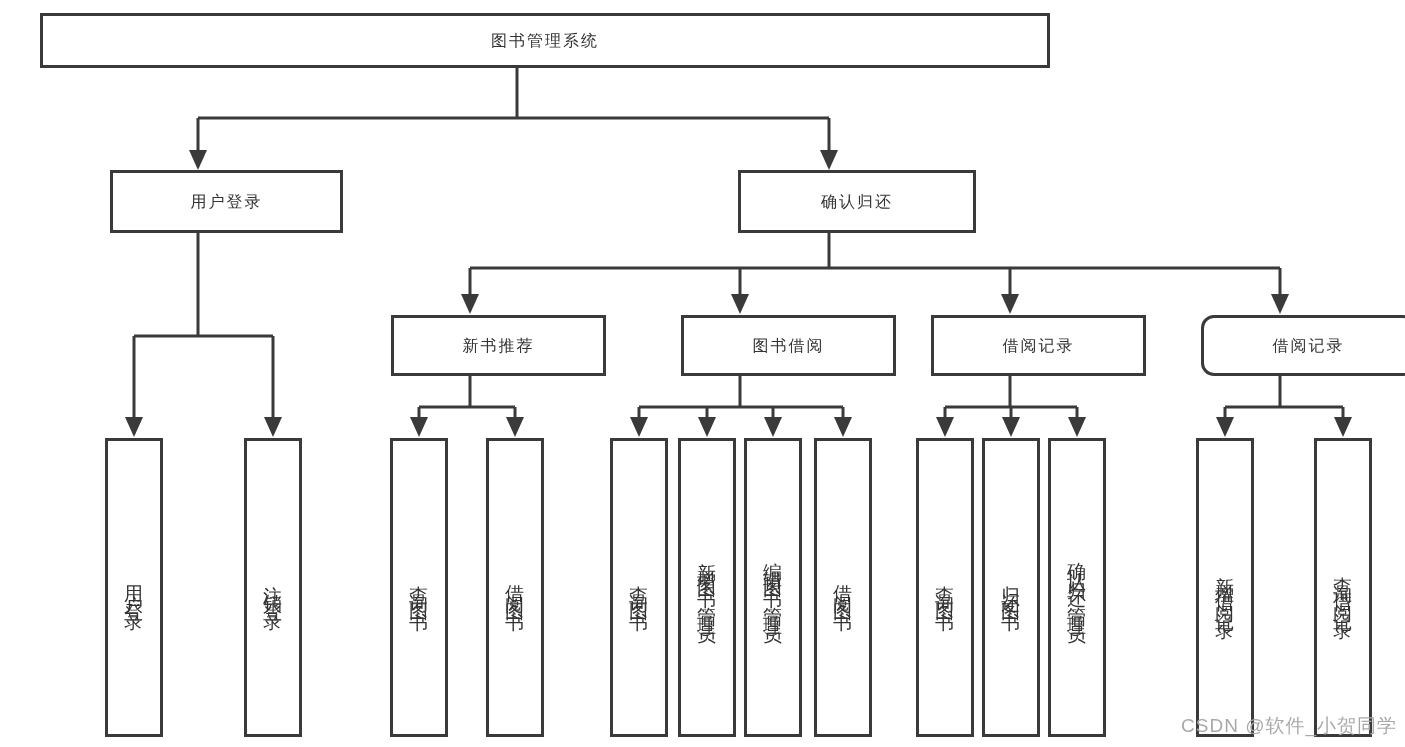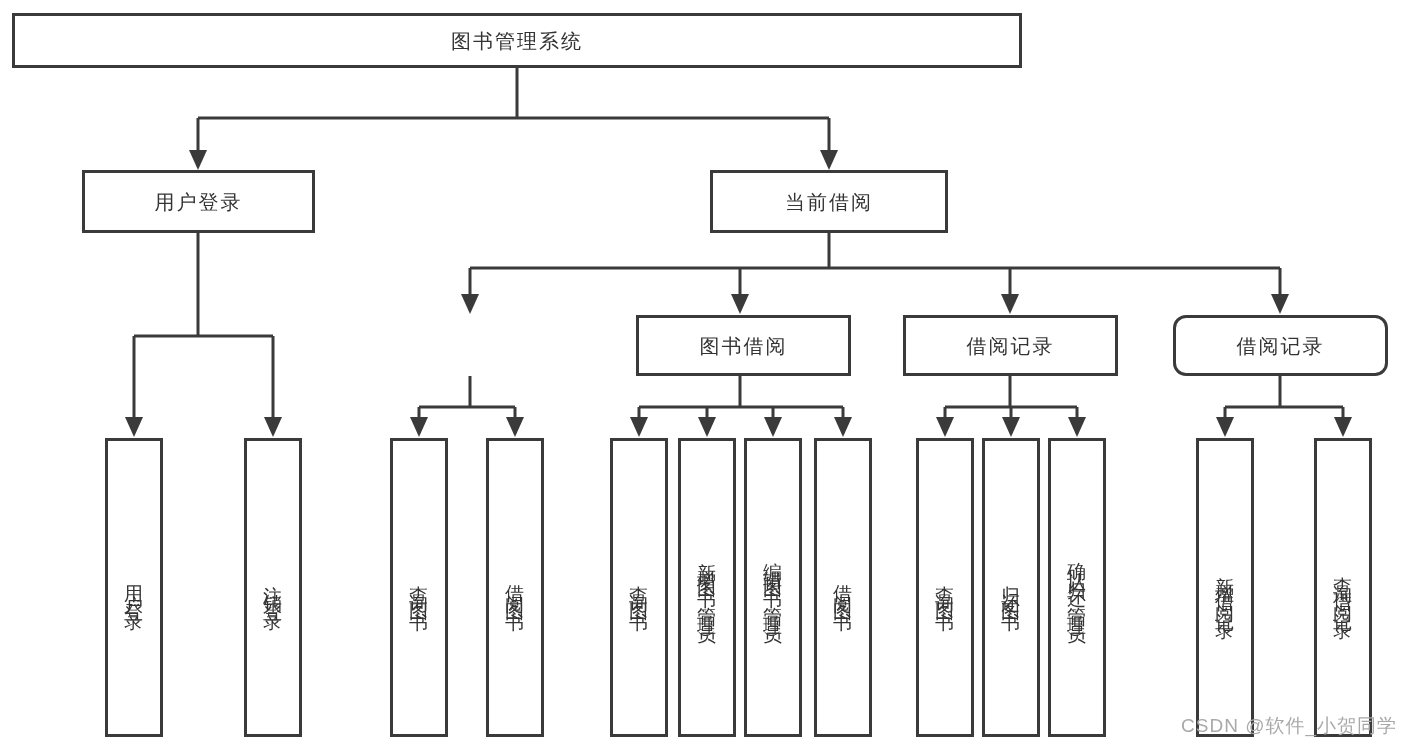--- a/index.html
+++ b/index.html
@@ -21,23 +21,24 @@
     box-sizing: border-box;
     border: 3px solid #3a3a3a;
     background: #ffffff;
     color: #333333;
     display: flex;
     align-items: center;
     justify-content: center;
     text-align: center;
   }
   .node.h {
-    font-size: 20px;
+    font-size: 16px;
     letter-spacing: 2px;
     line-height: 1;
+    margin-left: 28px;
   }
   .node.v {
     writing-mode: vertical-rl;
     text-orientation: mixed;
     font-size: 19px;
     letter-spacing: 9px;
     line-height: 1;
   }
   .watermark {
     position: absolute;
@@ -80,23 +81,24 @@
       <polygon points="1002,417 1020,417 1011,437"></polygon>
       <polygon points="1068,417 1086,417 1077,437"></polygon>
       <polygon points="1216,417 1234,417 1225,437"></polygon>
       <polygon points="1334,417 1352,417 1343,437"></polygon>
     </g>
   </svg>
 
   <div class="node h" style="left:12px; top:13px; width:1010px; height:55px;">图书管理系统</div>
 
   <div class="node h" style="left:82px; top:170px; width:233px; height:63px;">用户登录</div>
-  <div class="node h" style="left:710px; top:170px; width:238px; height:63px;">当前借阅</div>
+  <div class="node h" style="left:710px; top:170px; width:238px; height:63px;">确认归还</div>
 
-  <div class="node h" style="left:636px; top:315px; width:215px; height:61px;">图书借阅</div>
+  <div class="node h" style="left:363px; top:315px; width:215px; height:61px;">新书推荐</div>
+  <div class="node h" style="left:653px; top:315px; width:215px; height:61px;">图书借阅</div>
   <div class="node h" style="left:903px; top:315px; width:215px; height:61px;">借阅记录</div>
   <div class="node h" style="left:1173px; top:315px; width:215px; height:61px;border-radius:13px;">借阅记录</div>
 
   <div class="node v" style="left:105px; top:438px; width:58px; height:299px;">用户登录</div>
   <div class="node v" style="left:244px; top:438px; width:58px; height:299px;">注销登录</div>
 
   <div class="node v" style="left:390px; top:438px; width:58px; height:299px;">查询图书</div>
   <div class="node v" style="left:486px; top:438px; width:58px; height:299px;">借阅图书</div>
 
   <div class="node v" style="left:610px; top:438px; width:58px; height:299px;">查询图书</div>

